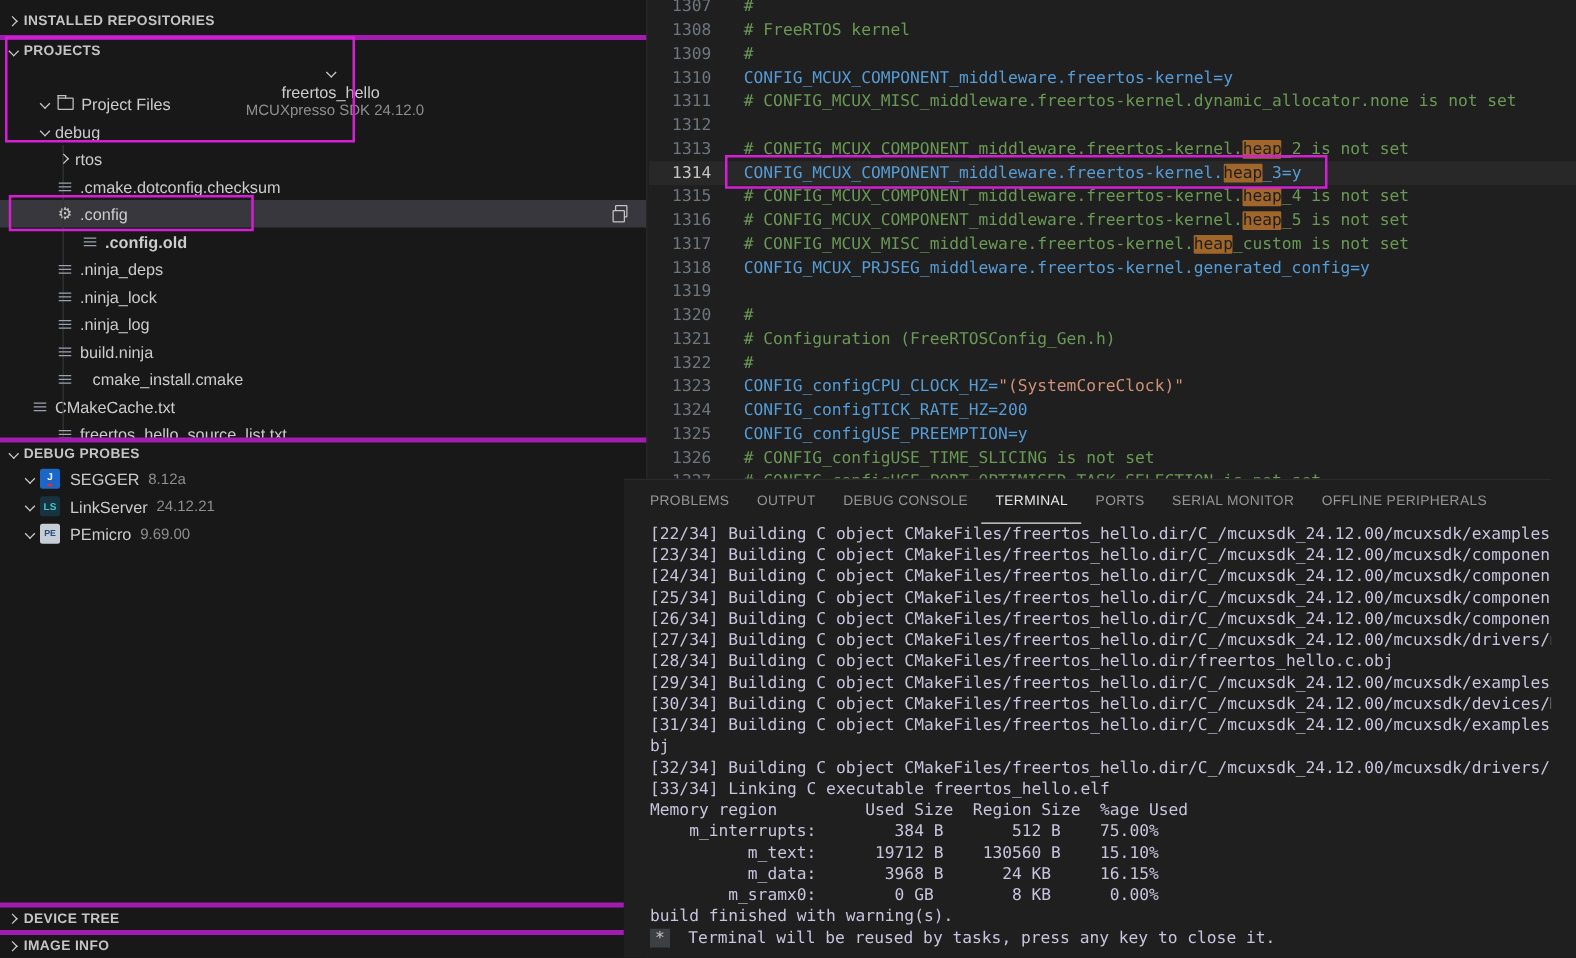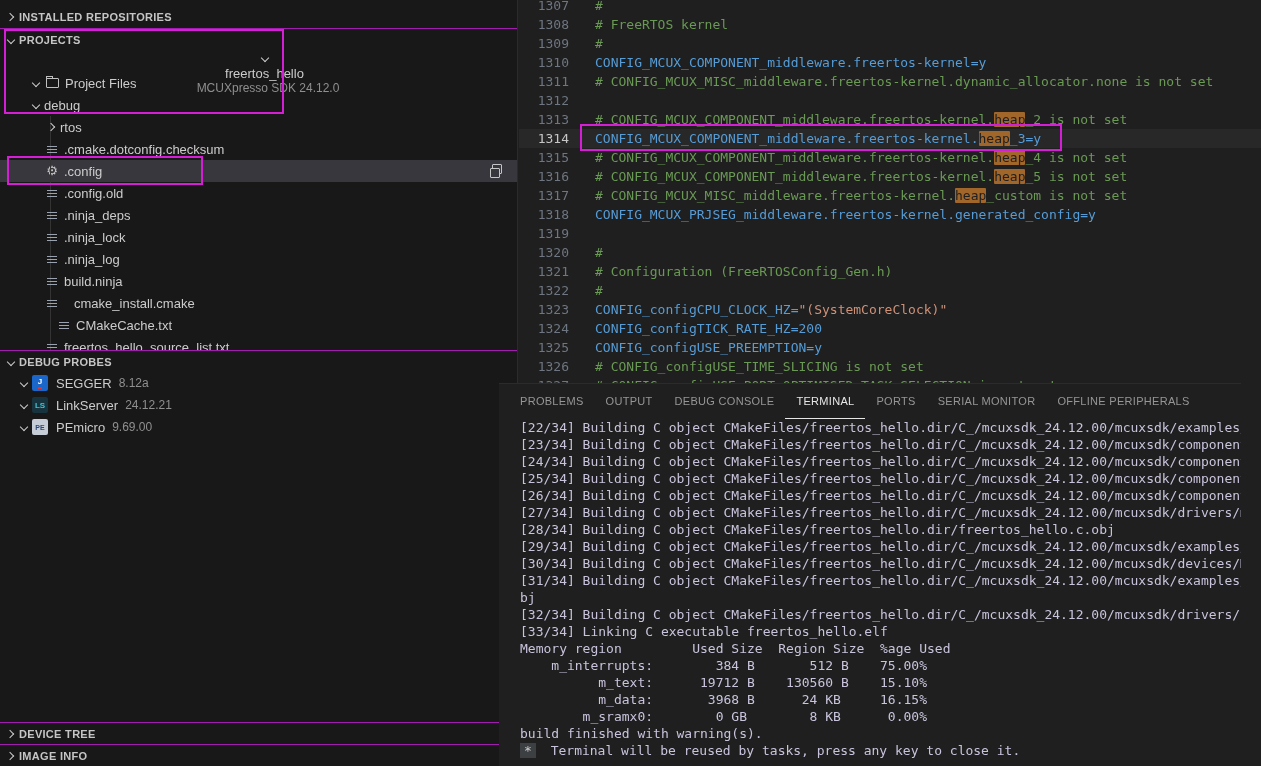--- a/index.html
+++ b/index.html
@@ -15,21 +15,21 @@
   .sidebar{
     position:absolute;left:0;top:0;width:518px;height:766px;
     background:#181818;border-right:1px solid #2b2b2b;
     display:flex;flex-direction:column;font-size:13px;padding-top:6px;
   }
   .sec-header{
     height:22px;flex:none;display:flex;align-items:center;
     font-size:11px;font-weight:700;color:#c5c5c5;letter-spacing:.3px;
     padding-left:3px;white-space:nowrap;cursor:pointer;
   }
-  .sec-header.bordered{border-top:1px solid #a21caf}
+  .sec-header.bordered{border-top:4px solid #a21caf}
   .tree{height:300px;flex:none;overflow:hidden;position:relative}
   .guide{position:absolute;left:50px;top:66px;height:234px;width:1px;background:#343434}
   .row{height:22px;display:flex;align-items:center;white-space:nowrap;cursor:pointer}
   .row.selected{background:#37373d}
   .row .label{color:#cccccc}
   .row .desc{color:#8f8f8f;font-size:12px;margin-left:7px}
   .row .flex{flex:1}
   .probes{flex:none}
   .spacer{flex:1}
 
@@ -136,21 +136,21 @@
       <div class="row" style="padding-left: 44px;">
         <span class="icon-file"></span>
         <span class="label">.cmake.dotconfig.checksum</span>
       </div>
       <div class="row selected" style="padding-left: 44px;">
         <span class="icon-gear">⚙</span>
         <span class="label">.config</span>
         <span class="flex"></span>
         <span class="icon-copy"></span>
       </div>
-      <div class="row" style="padding-left: 44px;">
+      <div class="row" style="padding-left: 64px; font-weight: bold;">
         <span class="icon-file"></span>
         <span class="label">.config.old</span>
       </div>
       <div class="row" style="padding-left: 44px;">
         <span class="icon-file"></span>
         <span class="label">.ninja_deps</span>
       </div>
       <div class="row" style="padding-left: 44px;">
         <span class="icon-file"></span>
         <span class="label">.ninja_lock</span>
@@ -160,21 +160,21 @@
         <span class="label">.ninja_log</span>
       </div>
       <div class="row" style="padding-left: 44px;">
         <span class="icon-file"></span>
         <span class="label">build.ninja</span>
       </div>
       <div class="row" style="padding-left: 44px; gap: 10px;">
         <span class="icon-file"></span>
         <span class="label">cmake_install.cmake</span>
       </div>
-      <div class="row" style="padding-left: 56px; text-align: right;">
+      <div class="row" style="padding-left: 24px; text-align: right;">
         <span class="icon-file"></span>
         <span class="label">CMakeCache.txt</span>
       </div>
       <div class="row" style="padding-left: 44px;">
         <span class="icon-file"></span>
         <span class="label">freertos_hello_source_list.txt</span>
       </div>
     </div>
 
   <div class="sec-header bordered">

